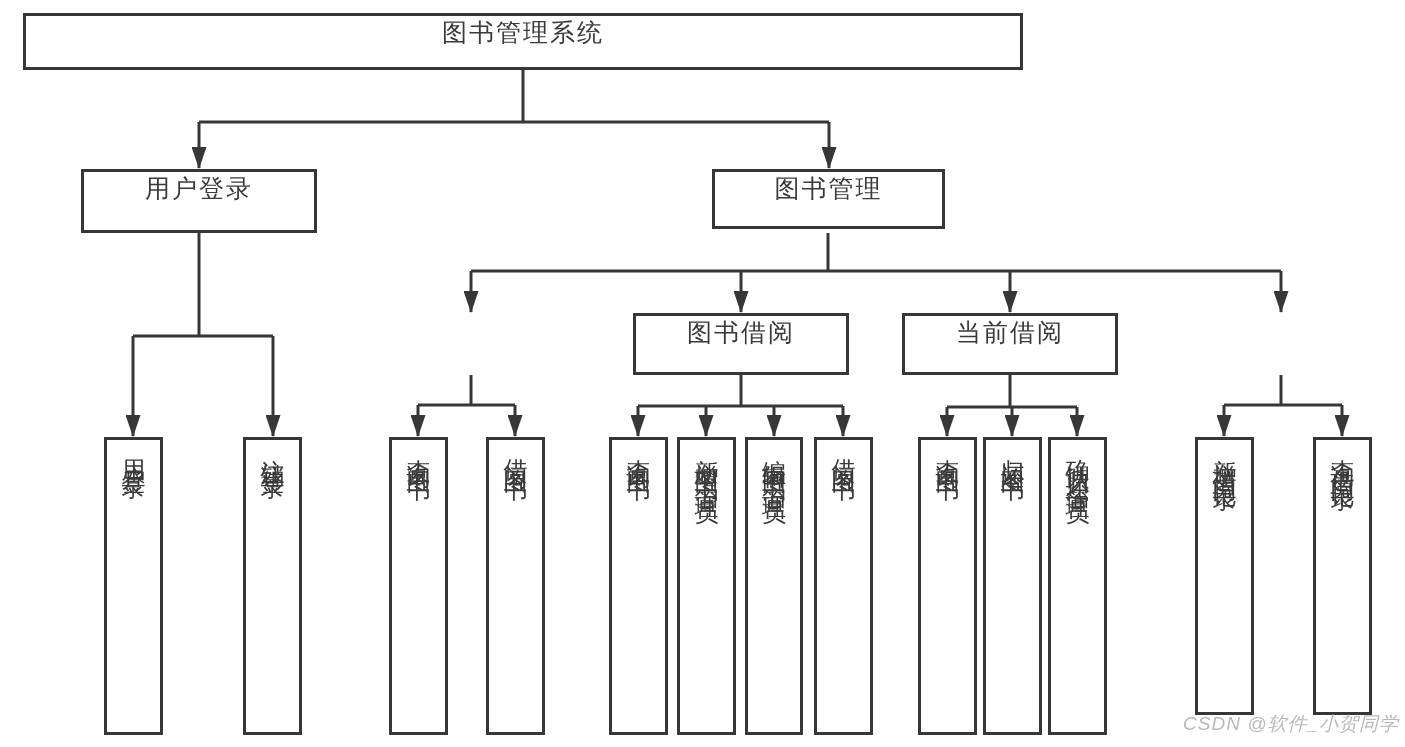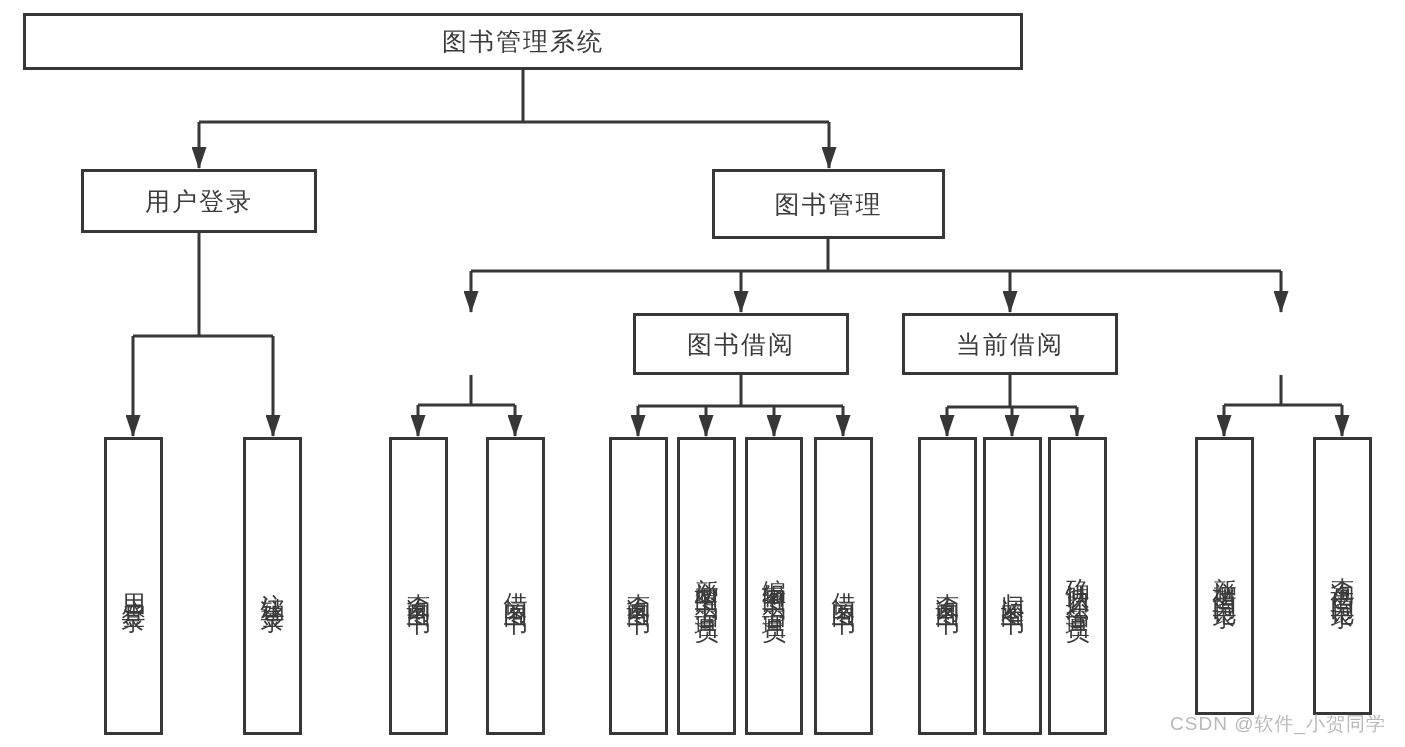--- a/index.html
+++ b/index.html
@@ -25,39 +25,39 @@
   .connectors marker path {
     fill: var(--line, #373737);
     stroke: none;
   }
   .node {
     position: absolute;
     box-sizing: border-box;
     border: 3px solid var(--line, #373737);
     background: var(--bg, #ffffff);
     display: flex;
-    align-items: center;
     justify-content: center;
   }
   .node.h { font-size: 25px; letter-spacing: 2px; white-space: nowrap; }
   .node.v .label {
     writing-mode: vertical-rl;
     text-orientation: mixed;
     font-size: 24px;
     letter-spacing: 6px;
     line-height: 1;
   }
   .watermark {
     position: absolute;
     top: 711px;
-    right: 19px;
+    right: 6px;
     font-size: 19px;
     letter-spacing: 1px;
     color: var(--wm, #b9b9b9);
     white-space: nowrap;
+    font-style: italic;
   }
 </style>
 </head>
 <body>
 
 <div class="canvas">
 
   <svg class="connectors" viewBox="0 0 1405 747" xmlns="http://www.w3.org/2000/svg" aria-hidden="true">
     <defs>
       <marker id="arr" viewBox="0 0 22 15" refX="21" refY="7.5" markerWidth="22" markerHeight="15" orient="auto" markerUnits="userSpaceOnUse">
@@ -106,21 +106,21 @@
     <path d="M1342,405 V436" marker-end="url(#arr)"></path>
   </svg>
 
   <div class="node h" style="left:23px; top:13px; width:1000px; height:57px;">
     <span class="label">图书管理系统</span>
   </div>
 
   <div class="node h" style="left:81px; top:169px; width:236px; height:64px;">
     <span class="label">用户登录</span>
   </div>
-  <div class="node h" style="left:712px; top:169px; width:233px; height:70px;">
+  <div class="node h" style="left:712px; top:169px; width:233px; height:60px;">
     <span class="label">图书管理</span>
   </div>
 
   <div class="node h" style="left:633px; top:313px; width:216px; height:62px;">
     <span class="label">图书借阅</span>
   </div>
   <div class="node h" style="left:902px; top:313px; width:216px; height:62px;">
     <span class="label">当前借阅</span>
   </div>
 

